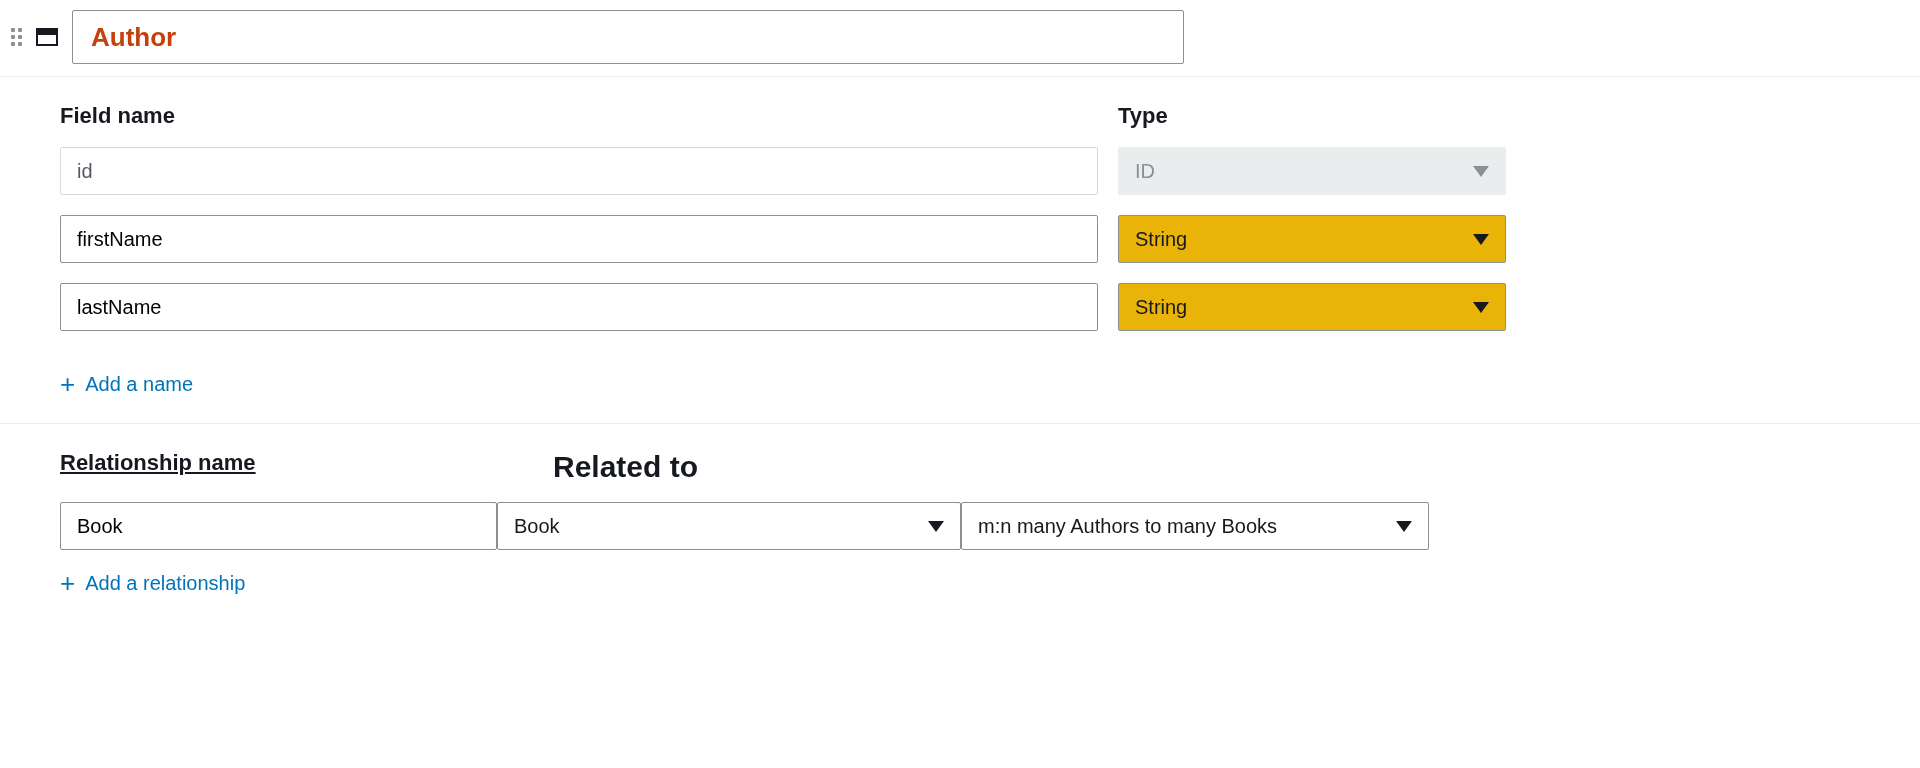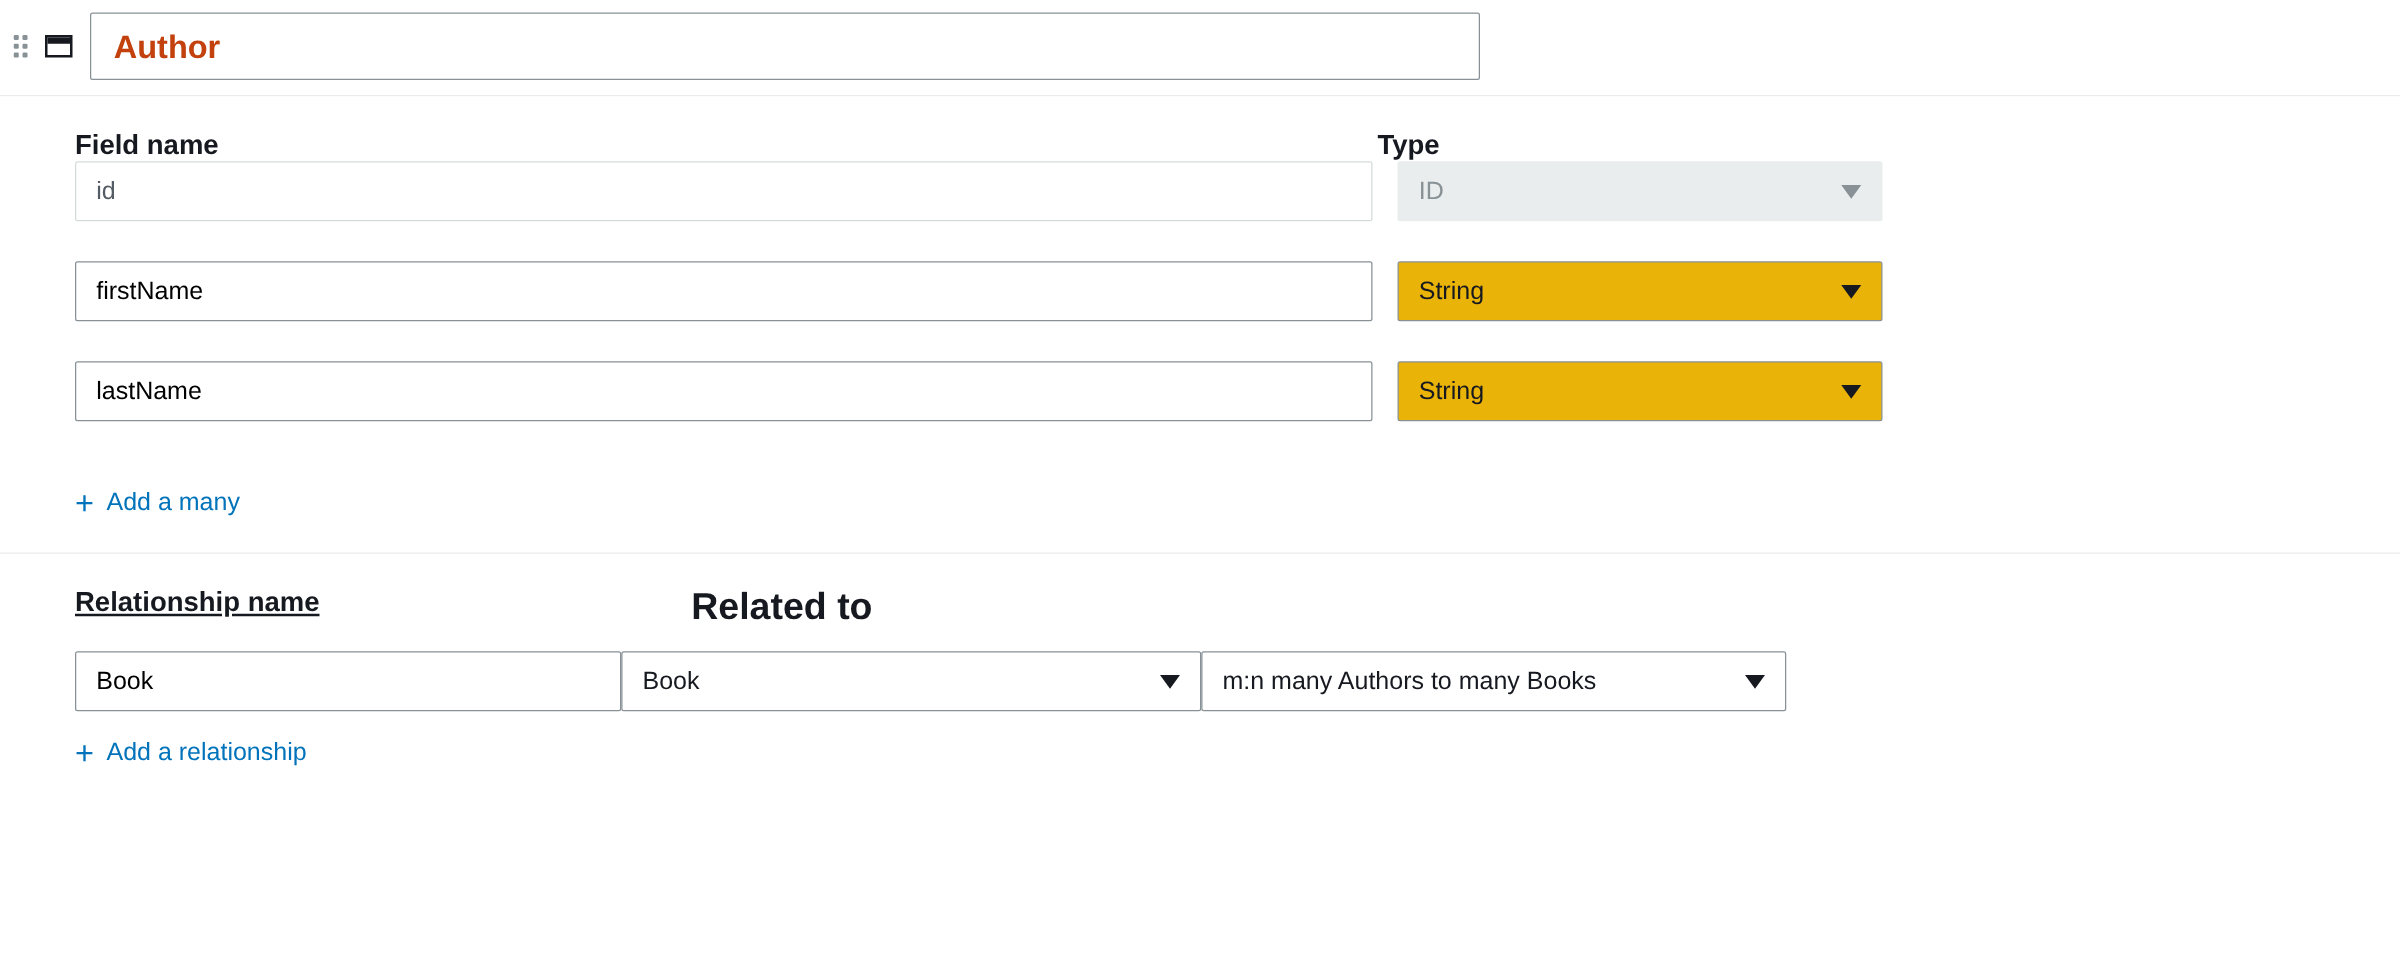--- a/index.html
+++ b/index.html
@@ -56,38 +56,39 @@
   
   .section {
     border-top: 1px solid #eaeded;
     padding: 26px 0 26px 60px;
   }
   .section:last-child { padding-bottom: 40px; }
 
   
   .fields-header {
     display: flex;
-    gap: 4px;
+    gap: 20px;
+    margin-bottom: 18px;
     align-items: flex-end;
   }
   .col-name-header {
     width: 1038px;
     font-size: 22px;
     font-weight: 700;
   }
   .col-type-header {
     width: 388px;
     font-size: 22px;
     font-weight: 700;
   }
 
   .field-row {
     display: flex;
     gap: 20px;
-    margin-bottom: 32px;
+    margin-bottom: 20px;
   }
   .field-name-input {
     width: 1038px;
     height: 48px;
     border: 1px solid #879196;
     border-radius: 2px;
     padding: 0 16px;
     font-size: 20px;
     outline: none;
   }
@@ -211,21 +212,21 @@
     <div class="field-row">
       <input class="field-name-input" value="lastName" style="">
       <div class="type-select">
         <span>String</span>
         <span class="caret"></span>
       </div>
     </div>
 
     <div class="add-link">
       <span class="plus-icon">+</span>
-      <span>Add a many</span>
+      <span>Add a name</span>
     </div>
   </div>
 
   <div class="section">
     <div class="rel-header">
       <div class="rel-col-1">Relationship name</div>
       <div class="rel-col-2">Related to</div>
     </div>
 
     <div class="rel-row">

